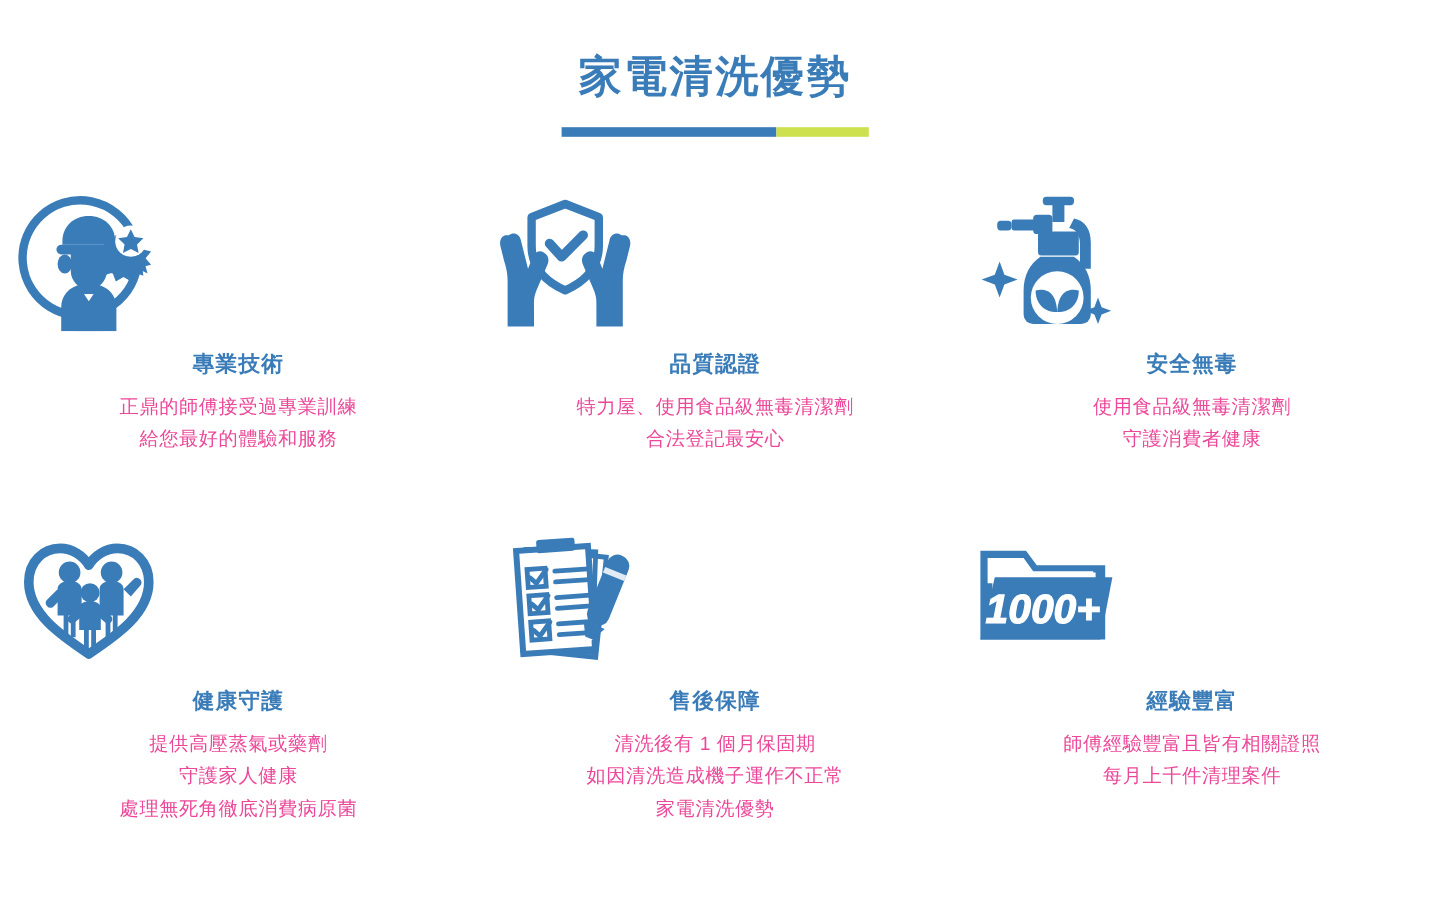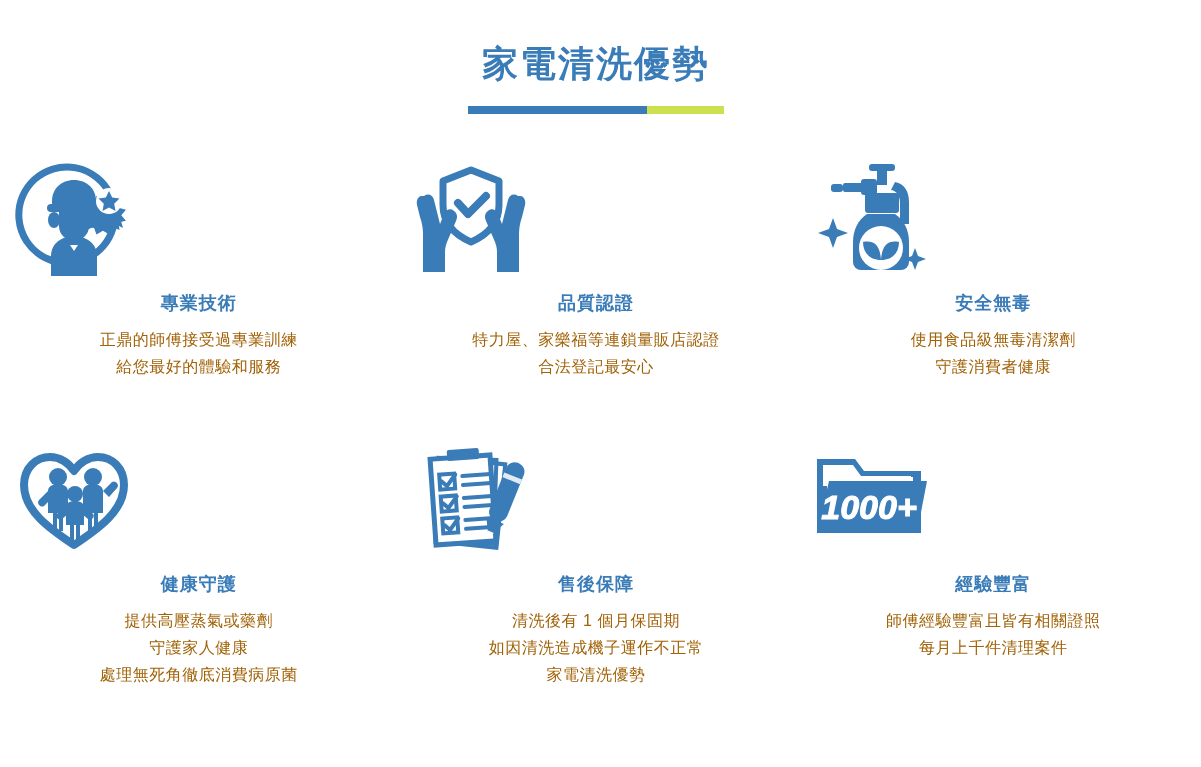--- a/index.html
+++ b/index.html
@@ -86,21 +86,21 @@
     font-weight: bold;
     color: #3a7cb8;
     letter-spacing: 1px;
     line-height: 26px;
     text-align: center;
   }
   .feature-desc {
     margin-top: 10px;
     font-size: 16px;
     line-height: 27px;
-    color: #a16207;
+    color: #ec4899;
     text-align: center;
     letter-spacing: 0.5px;
   }
   .feature-desc div {
     white-space: nowrap;
   }
 </style>
 </head>
 <body>
 
@@ -165,21 +165,21 @@
           <path d="M47 47l10 11 18-18" fill="none" stroke="#3a7cb8" stroke-width="8" stroke-linecap="round" stroke-linejoin="round"></path>
 
           <g fill="#3a7cb8">
             <path d="M13 40c4-3 9-1 10 4l6 24 4-10c2-5 7-6 10-3 3 2 4 6 2 10l-9 21c-2 5-2 8-2 13v17H12V78c0-6-1-11-3-17l-3-12c-1-5 1-8 4-9z"></path>
             <path d="M107 40c-4-3-9-1-10 4l-6 24-4-10c-2-5-7-6-10-3-3 2-4 6-2 10l9 21c2 5 2 8 2 13v17h22V78c0-6 1-11 3-17l3-12c1-5-1-8-4-9z"></path>
           </g>
         </svg>
       </div>
       <div class="feature-heading">品質認證</div>
       <div class="feature-desc">
-        <div>特力屋、家樂福等連鎖量販店認證</div>
+        <div>特力屋、使用食品級無毒清潔劑</div>
         <div>合法登記最安心</div>
       </div>
     </div>
 
     <div class="feature-card">
       <div class="feature-icon">
         <svg viewBox="0 0 120 120" xmlns="http://www.w3.org/2000/svg">
           <g fill="#3a7cb8">
 
             <rect x="22" y="28" width="12" height="8" rx="3"></rect>

